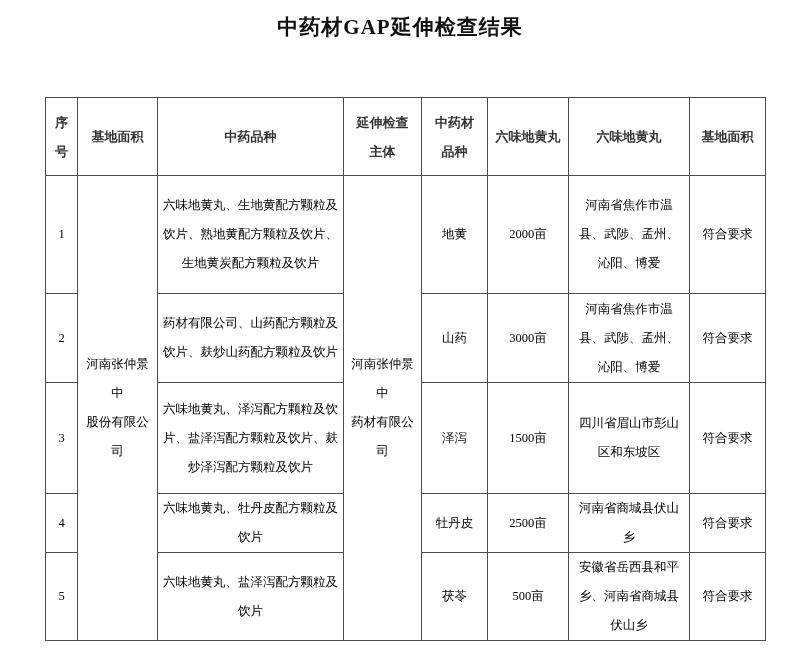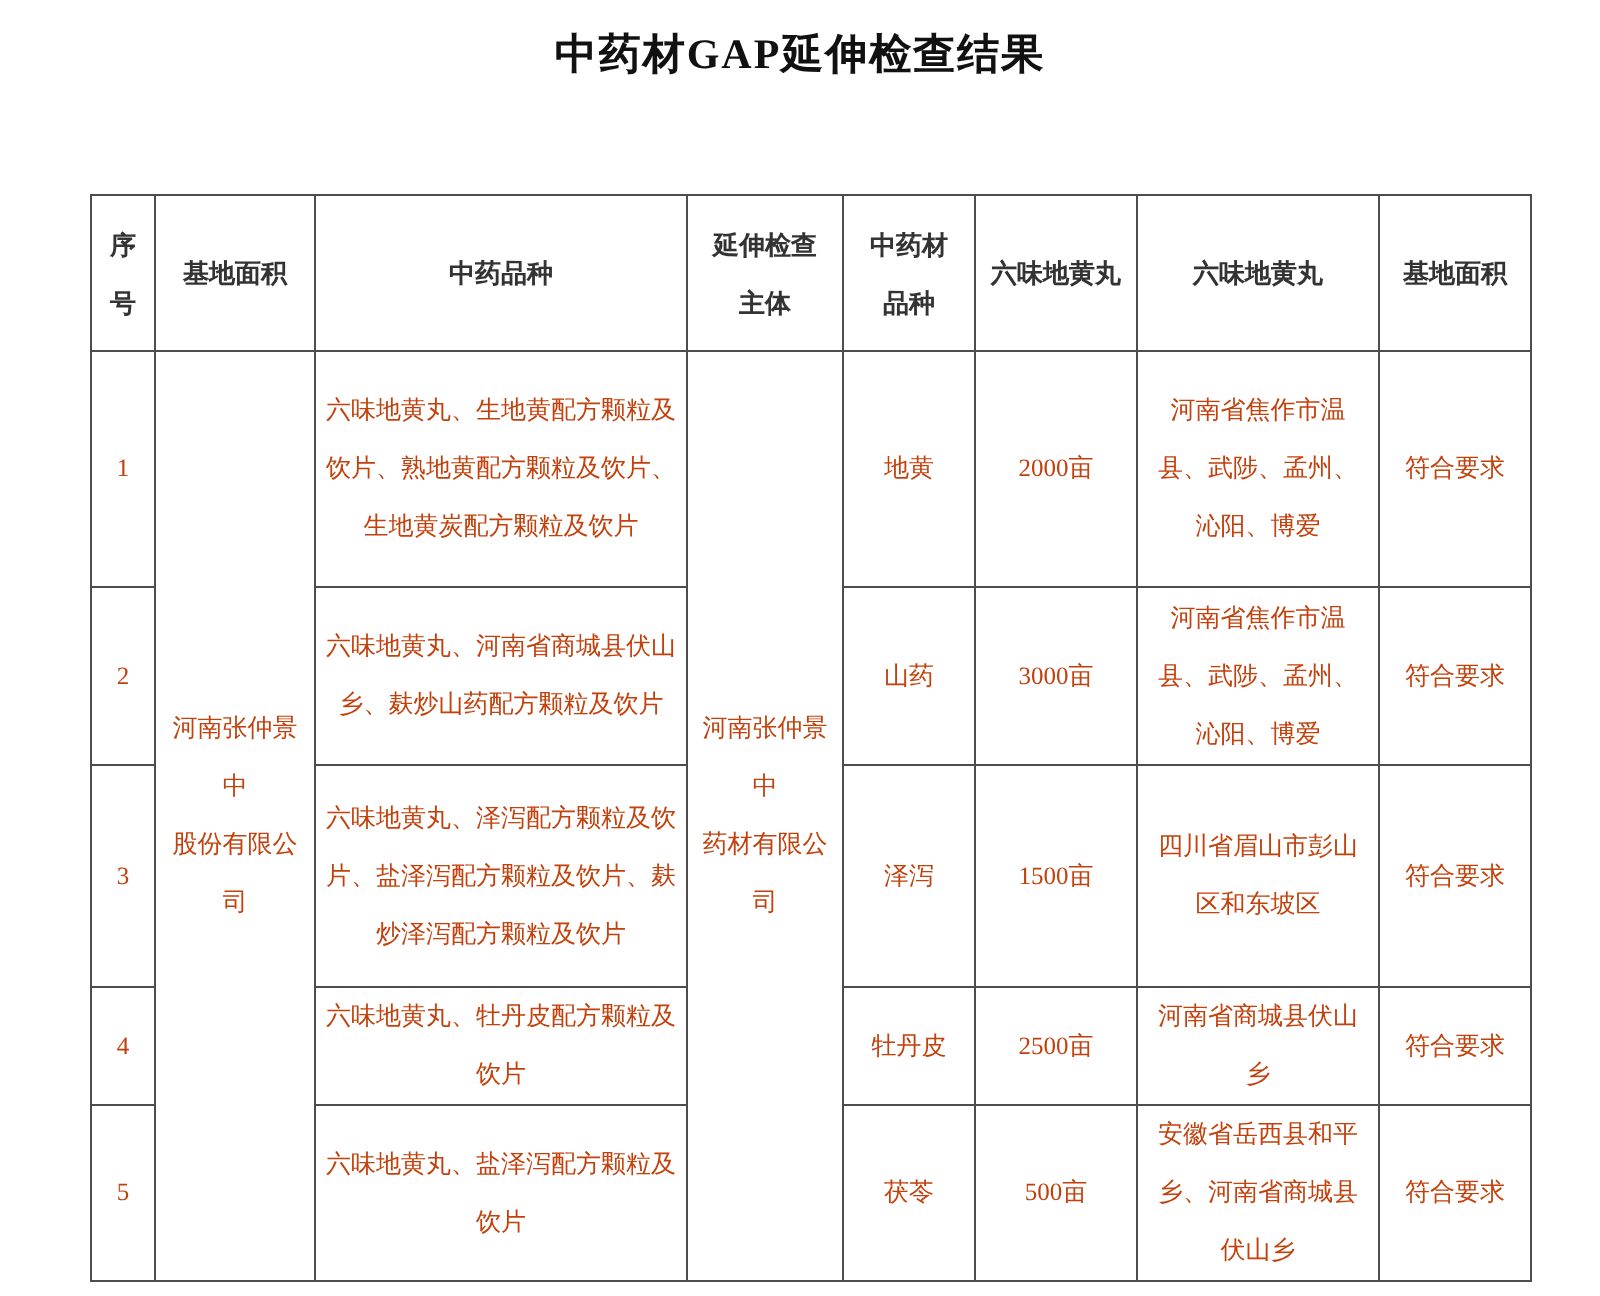--- a/index.html
+++ b/index.html
@@ -39,21 +39,21 @@
   table.gap-table th,
   table.gap-table td {
     border: 1px solid #4d4d4d;
     font-size: 12.5px;
     line-height: 29px;
     text-align: center;
     vertical-align: middle;
     padding: 0 5px;
     white-space: pre-line;
     font-weight: normal;
-    color: #c2410c;
+    color: #000000;
     overflow: hidden;
   }
   table.gap-table th {
     font-weight: bold;
     font-size: 13px;
     color: #333333;
   }
   td.left-cell {
     text-align: left;
     padding: 0 8px 0 13px;
@@ -106,21 +106,21 @@
         <td class="left-cell">六味地黄丸、生地黄配方颗粒及饮片、熟地黄配方颗粒及饮片、生地黄炭配方颗粒及饮片</td>
         <td rowspan="5">河南张仲景中
 药材有限公司</td>
         <td>地黄</td>
         <td>2000亩</td>
         <td class="left-cell">河南省焦作市温县、武陟、孟州、沁阳、博爱</td>
         <td>符合要求</td>
       </tr>
       <tr class="row-2">
         <td>2</td>
-        <td class="left-cell">六味地黄丸、河南省商城县伏山乡、麸炒山药配方颗粒及饮片</td>
+        <td class="left-cell">药材有限公司、山药配方颗粒及饮片、麸炒山药配方颗粒及饮片</td>
         <td>山药</td>
         <td>3000亩</td>
         <td class="left-cell">河南省焦作市温县、武陟、孟州、沁阳、博爱</td>
         <td>符合要求</td>
       </tr>
       <tr class="row-3">
         <td>3</td>
         <td class="left-cell">六味地黄丸、泽泻配方颗粒及饮片、盐泽泻配方颗粒及饮片、麸炒泽泻配方颗粒及饮片</td>
         <td>泽泻</td>
         <td>1500亩</td>

